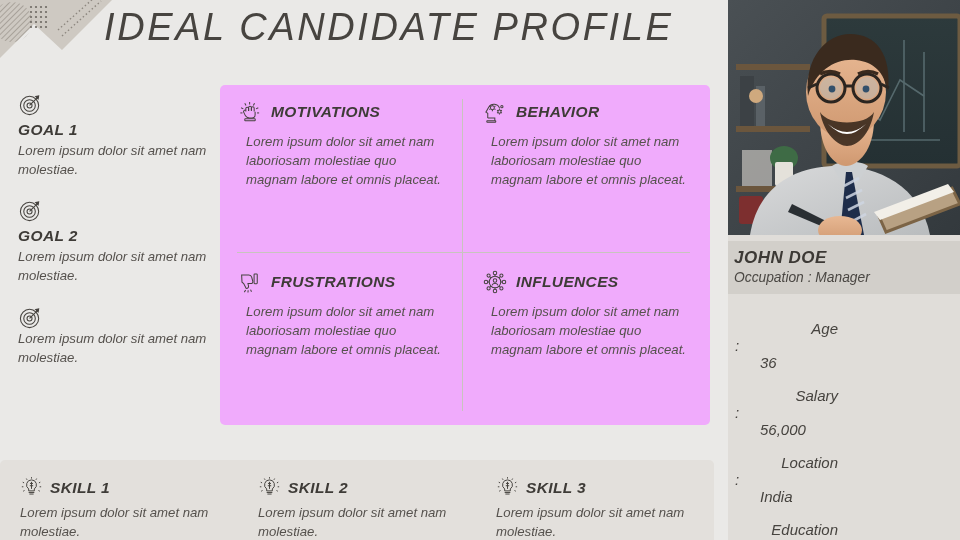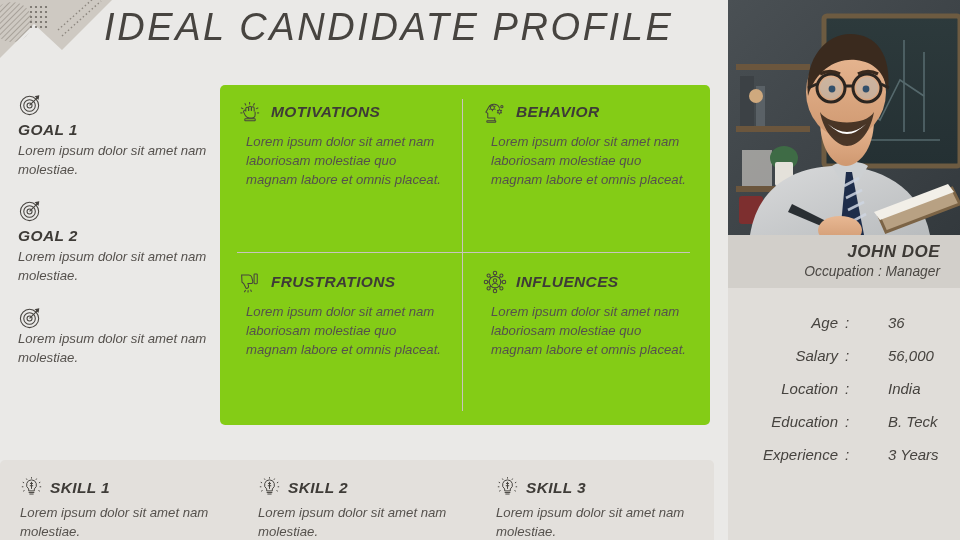--- a/index.html
+++ b/index.html
@@ -43,21 +43,21 @@
     letter-spacing:.4px; margin-top:4px; margin-bottom:3px;
   }
   .goal-desc {
     font-size:13.2px; color:#55514d; line-height:1.42;
   }
 
   
   .center-panel {
     position:absolute; left:220px; top:85px;
     width:490px; height:340px;
-    background:#84cc16;
+    background:#f0abfc;
     border-radius:5px;
   }
   .cp-grid {
     position:absolute; inset:0;
     display:grid;
     grid-template-columns:1fr 1fr;
     grid-template-rows:1fr 1fr;
   }
   .cp-vline {
     position:absolute; left:242px; top:14px; bottom:14px;
@@ -100,36 +100,38 @@
   }
   .photo {
     position:relative;
     width:232px; height:235px;
     overflow:hidden;
     background:#2f3438;
   }
   .photo svg { display:block; width:232px; height:235px; }
   .name-band {
     background:#d2cfca;
-    padding:7px 20px 9px;
-    text-align:right;
+    padding:7px 6px 9px;
+    text-align:left;
+    margin-top:6px;
   }
   .person-name {
     font-size:17px; font-weight:bold; color:#3c3935; letter-spacing:.5px;
   }
   .person-occ {
     font-size:13.8px; color:#4a4743; margin-top:2px;
   }
   .facts {
     padding:26px 0 0 0;
   }
   .fact {
     display:flex; align-items:flex-start;
     font-size:15px; color:#46433f;
     margin-bottom:16px;
+    flex-direction:column;
   }
   .fact-label { width:110px; text-align:right; }
   .fact-colon { width:18px; text-align:center; }
   .fact-value { flex:1; text-align:left;margin-left:32px; }
 </style>
 </head>
 <body>
 
 <div id="slide">
 

